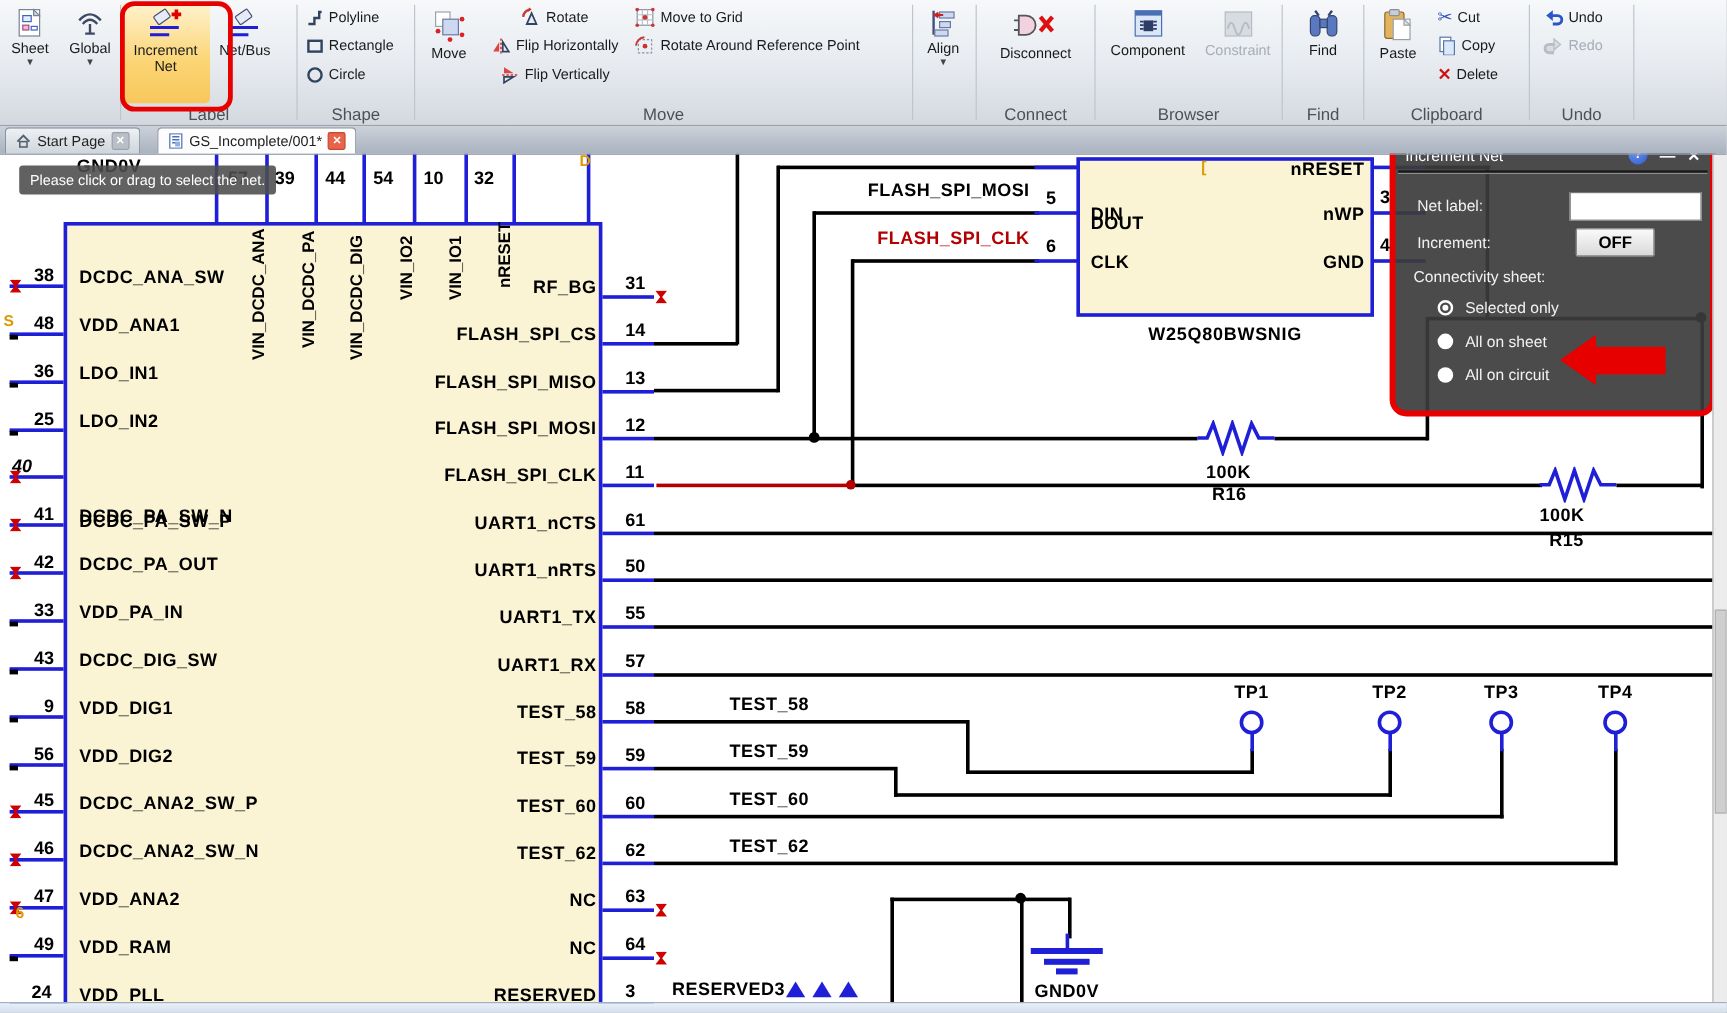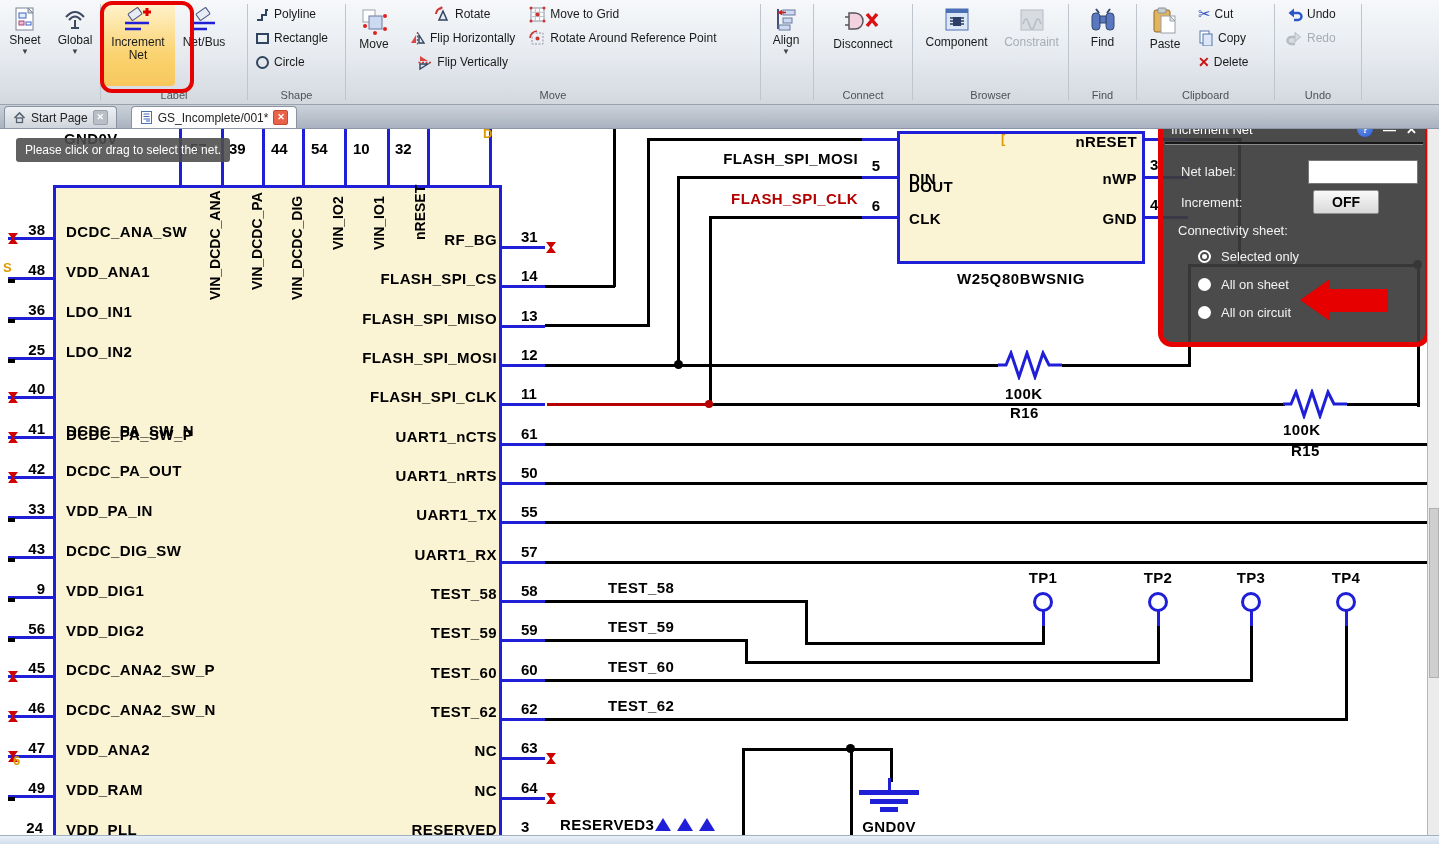--- a/index.html
+++ b/index.html
@@ -5,21 +5,21 @@
   html,body{margin:0;padding:0;background:#888;}
   #app{position:relative;width:1439px;height:844px;overflow:hidden;background:#fff;
        font-family:"Liberation Sans",sans-serif;-webkit-font-smoothing:antialiased;}
   .abs{position:absolute;}
   
   #ribbon{position:absolute;left:0;top:0;width:1439px;height:104px;
     background:linear-gradient(#f6f8fa 0%,#e6eaef 55%,#d3d8df 100%);
     border-bottom:1px solid #9aa3ad;display:flex;align-items:stretch;z-index:60;}
   .rgroup{display:flex;flex-direction:column;}
   .ritems{flex:1;display:flex;align-items:flex-start;padding-top:2px;}
-  .glabel{height:16px;text-align:center;font-size:11px;color:#4b5158;line-height:14px;}
+  .glabel{height:16px;text-align:center;font-size:14px;color:#4b5158;line-height:14px;}
   .vsep{width:1px;background:#bfc5cc;margin:4px 0;}
   .bigbtn{display:flex;flex-direction:column;align-items:center;width:56px;padding-top:4px;cursor:default;}
   .bigbtn .blab{font-size:12px;color:#1a1a1a;text-align:center;line-height:13px;margin-top:2px;}
   .caret{font-size:8px;color:#444;line-height:8px;margin-top:1px;}
   .smallbtn{display:flex;align-items:center;height:24px;font-size:12px;color:#1a1a1a;gap:4px;padding:0 3px;}
   .ric{display:inline-flex;align-items:center;justify-content:center;}
   .disabled{color:#a7adb5 !important;}
   .disabled svg *{stroke:#b6bcc4 !important;fill:#d8dce1 !important;}
   #incnet-btn{background:linear-gradient(#fff3cf,#fbd473 60%,#f7c75c);border-radius:4px;width:74px;height:80px;}
   #incnet-outline{position:absolute;left:100px;top:1px;width:86px;height:84px;border:4px solid #e60000;
@@ -467,21 +467,21 @@
       <div class="tick" style="left: 8px; top: 151px;"></div>
       <div class="stubH" style="left: 8px; top: 189px; width: 45px;"></div>
       <div class="pnum" style="left: 10px; top: 173px; width: 35px; text-align: right;">36</div>
       <div class="pname" style="left: 66px; top: 175px;">LDO_IN1</div>
       <div class="tick" style="left: 8px; top: 191px;"></div>
       <div class="stubH" style="left: 8px; top: 229px; width: 45px;"></div>
       <div class="pnum" style="left: 10px; top: 213px; width: 35px; text-align: right;">25</div>
       <div class="pname" style="left: 66px; top: 215px;">LDO_IN2</div>
       <div class="tick" style="left: 8px; top: 231px;"></div>
       <div class="stubH" style="left: 8px; top: 268px; width: 45px;"></div>
-      <div class="pnum" style="left: 10px; top: 252px; width: 35px; text-align: right;">40</div>
+      <div class="pnum" style="left: 10px; top: 252px; width: 35px; text-align: left; font-style: italic;">40</div>
       <div class="pname" style="left: 66px; top: 254px; margin-top: 44px;">DCDC_PA_SW_P</div>
       <div class="redx" style="left: 8px; top: 264px;"></div>
       <div class="stubH" style="left: 8px; top: 308px; width: 45px;"></div>
       <div class="pnum" style="left: 10px; top: 292px; width: 35px; text-align: right;">41</div>
       <div class="pname" style="left: 66px; top: 294px;">DCDC_PA_SW_N</div>
       <div class="redx" style="left: 8px; top: 304px;"></div>
       <div class="stubH" style="left: 8px; top: 348px; width: 45px;"></div>
       <div class="pnum" style="left: 10px; top: 332px; width: 35px; text-align: right;">42</div>
       <div class="pname" style="left: 66px; top: 334px;">DCDC_PA_OUT</div>
       <div class="redx" style="left: 8px; top: 344px;"></div>

